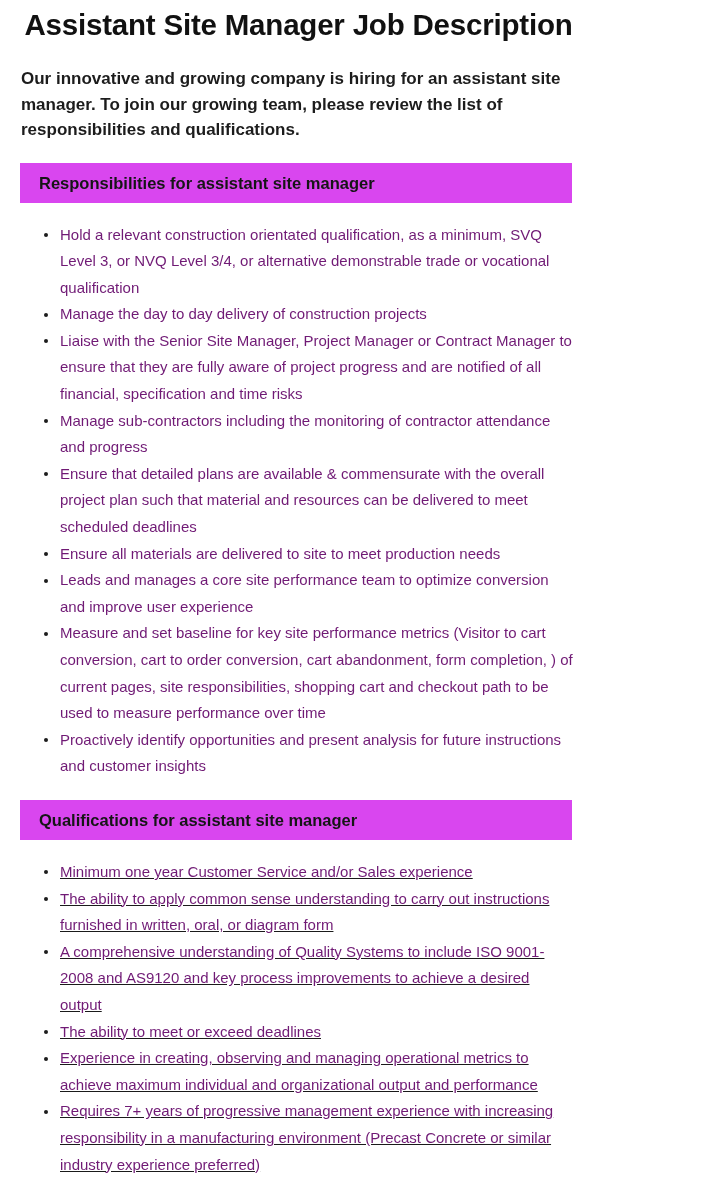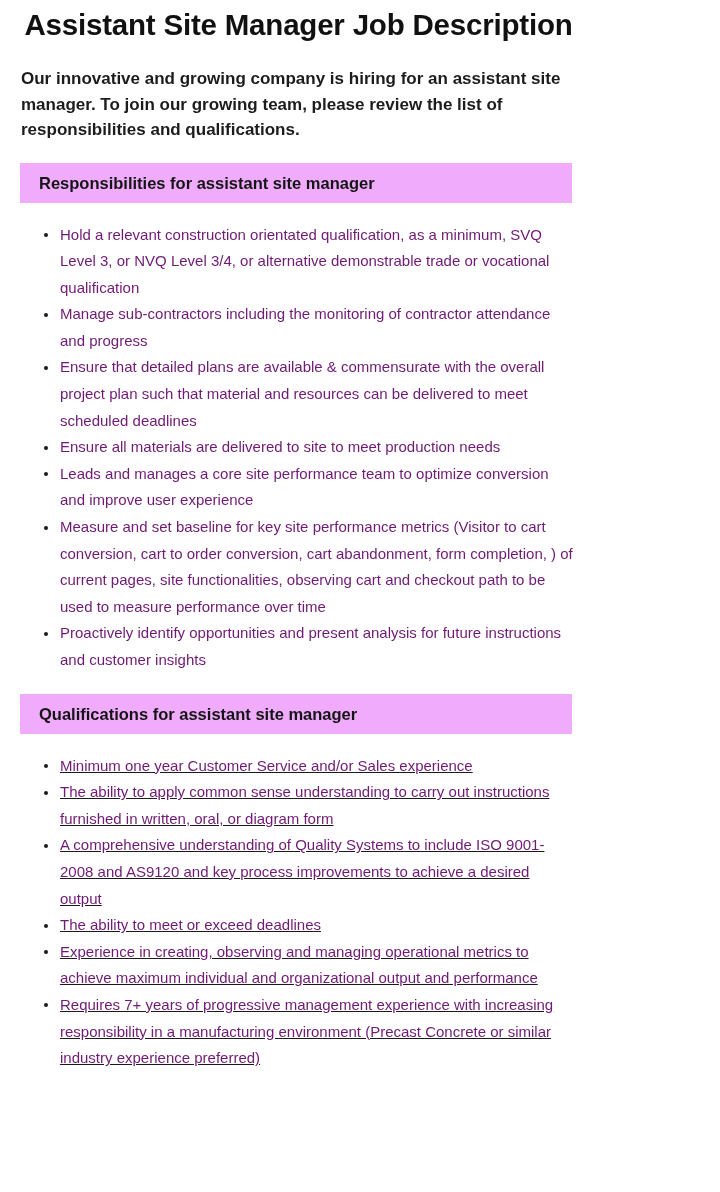--- a/index.html
+++ b/index.html
@@ -41,21 +41,21 @@
     color: #1c1c1c;
     font-weight: 700;
   }
   .section {
     margin: 0;
     padding: 0;
   }
   .section-header {
     margin: 20px 25px 0 20px;
     padding: 10px 0 10px 19px;
-    background: #f0abfc;
+    background: #d946ef;
     font-size: 16.5px;
     line-height: 20px;
     font-weight: bold;
     color: #151515;
     box-sizing: border-box;
     min-height: 40px;
     display: flex;
     align-items: center;
   }
   .section-list {
@@ -95,25 +95,27 @@
 <div class="page">
 
   <h1 class="page-title">Assistant Site Manager Job Description</h1>
 
   <p class="intro">Our innovative and growing company is hiring for an assistant site manager. To join our growing team, please review the list of responsibilities and qualifications.</p>
 
   <section class="section">
     <div class="section-header">Responsibilities for assistant site manager</div>
     <ul class="section-list" id="responsibilities-list">
         <li>Hold a relevant construction orientated qualification, as a minimum, SVQ Level 3, or NVQ Level 3/4, or alternative demonstrable trade or vocational qualification</li>
+        <li>Manage the day to day delivery of construction projects</li>
+        <li>Liaise with the Senior Site Manager, Project Manager or Contract Manager to ensure that they are fully aware of project progress and are notified of all financial, specification and time risks</li>
         <li>Manage sub-contractors including the monitoring of contractor attendance and progress</li>
         <li>Ensure that detailed plans are available &amp; commensurate with the overall project plan such that material and resources can be delivered to meet scheduled deadlines</li>
         <li>Ensure all materials are delivered to site to meet production needs</li>
         <li>Leads and manages a core site performance team to optimize conversion and improve user experience</li>
-        <li>Measure and set baseline for key site performance metrics (Visitor to cart conversion, cart to order conversion, cart abandonment, form completion, ) of current pages, site functionalities, observing cart and checkout path to be used to measure performance over time</li>
+        <li>Measure and set baseline for key site performance metrics (Visitor to cart conversion, cart to order conversion, cart abandonment, form completion, ) of current pages, site responsibilities, shopping cart and checkout path to be used to measure performance over time</li>
         <li>Proactively identify opportunities and present analysis for future instructions and customer insights</li>
       </ul>
   </section>
 
   <section class="section">
     <div class="section-header">Qualifications for assistant site manager</div>
     <ul class="section-list" id="qualifications-list">
         <li>Minimum one year Customer Service and/or Sales experience</li>
         <li>The ability to apply common sense understanding to carry out instructions furnished in written, oral, or diagram form</li>
         <li>A comprehensive understanding of Quality Systems to include ISO 9001-2008 and AS9120 and key process improvements to achieve a desired output</li>

